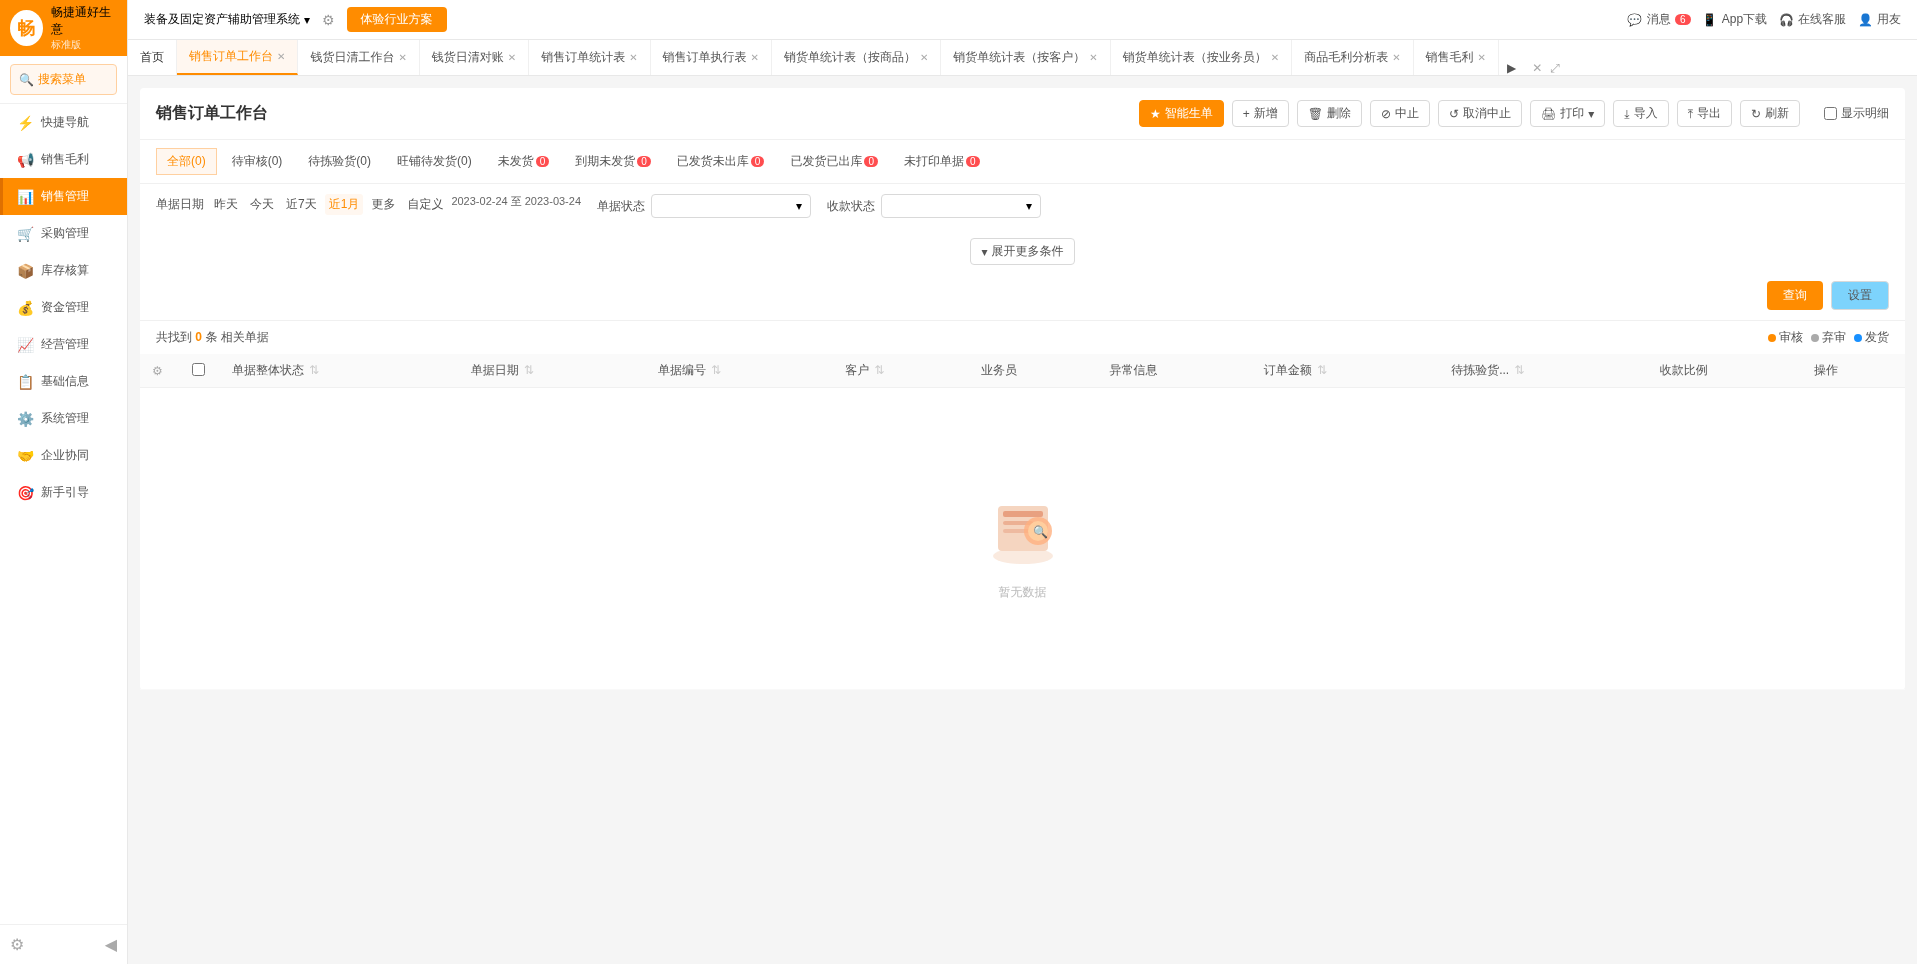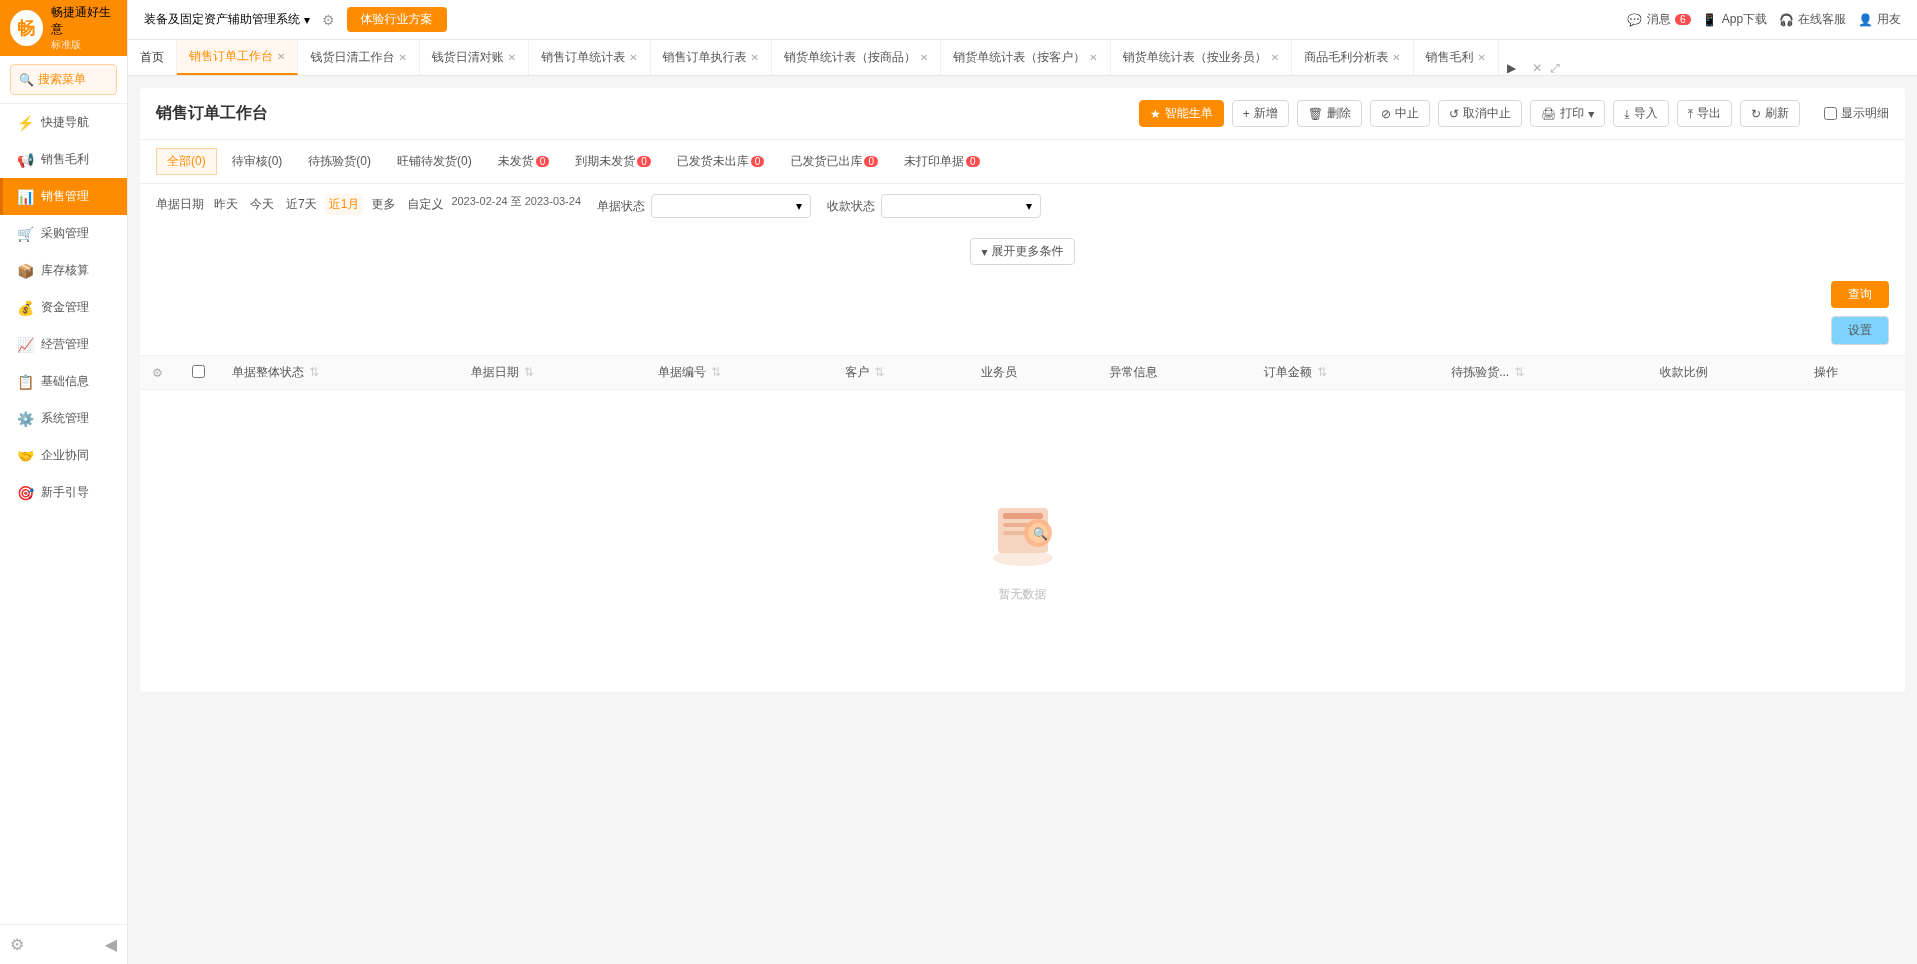--- a/index.html
+++ b/index.html
@@ -366,26 +366,47 @@
             <span>&nbsp;</span>
             <span>▾</span>
           </div>
         </div>
         <div style="width:100%; display:flex; justify-content:center; padding-top:4px;">
           <button class="expand-btn">
             <span>▾</span>
             <span>展开更多条件</span>
           </button>
         </div>
-        <div class="search-right" style="margin-left:auto;flex-direction:column;">
+        <div class="search-right" style="margin-left:auto;">
           <button class="btn-query">查询</button>
           <button class="btn-setting">设置</button>
         </div>
       </div>
 
+      <div class="table-header">
+        <div class="table-count">
+          <span>共找到</span>
+          <span class="table-count-num">0</span>
+          <span>条 相关单据</span>
+        </div>
+        <div class="table-action-btns">
+          <div class="tbl-btn">
+            <span class="dot dot-orange"></span>
+            <span>审核</span>
+          </div>
+          <div class="tbl-btn">
+            <span class="dot dot-gray"></span>
+            <span>弃审</span>
+          </div>
+          <div class="tbl-btn">
+            <span class="dot dot-blue"></span>
+            <span>发货</span>
+          </div>
+        </div>
+      </div>
 
       <div style="overflow-x:auto;">
         <table class="data-table">
           <thead>
             <tr>
               <th class="checkbox-col">
                 <span style="color:#aaa; cursor:pointer;">⚙</span>
               </th>
               <th class="checkbox-col">
                 <input type="checkbox" style="">

